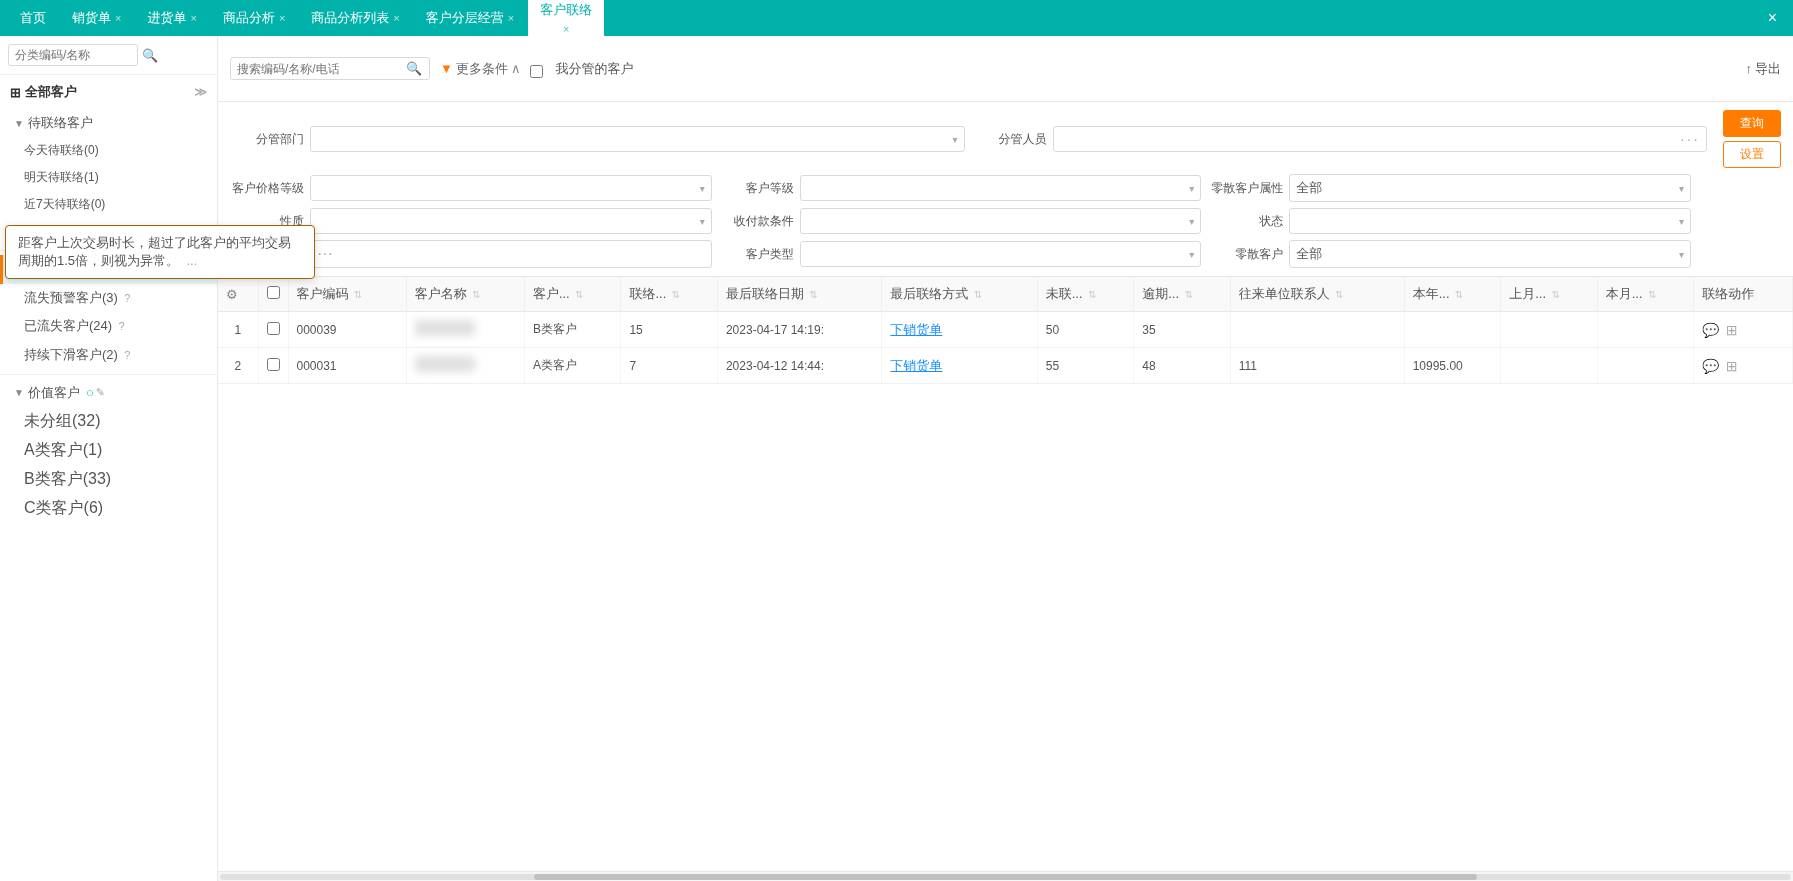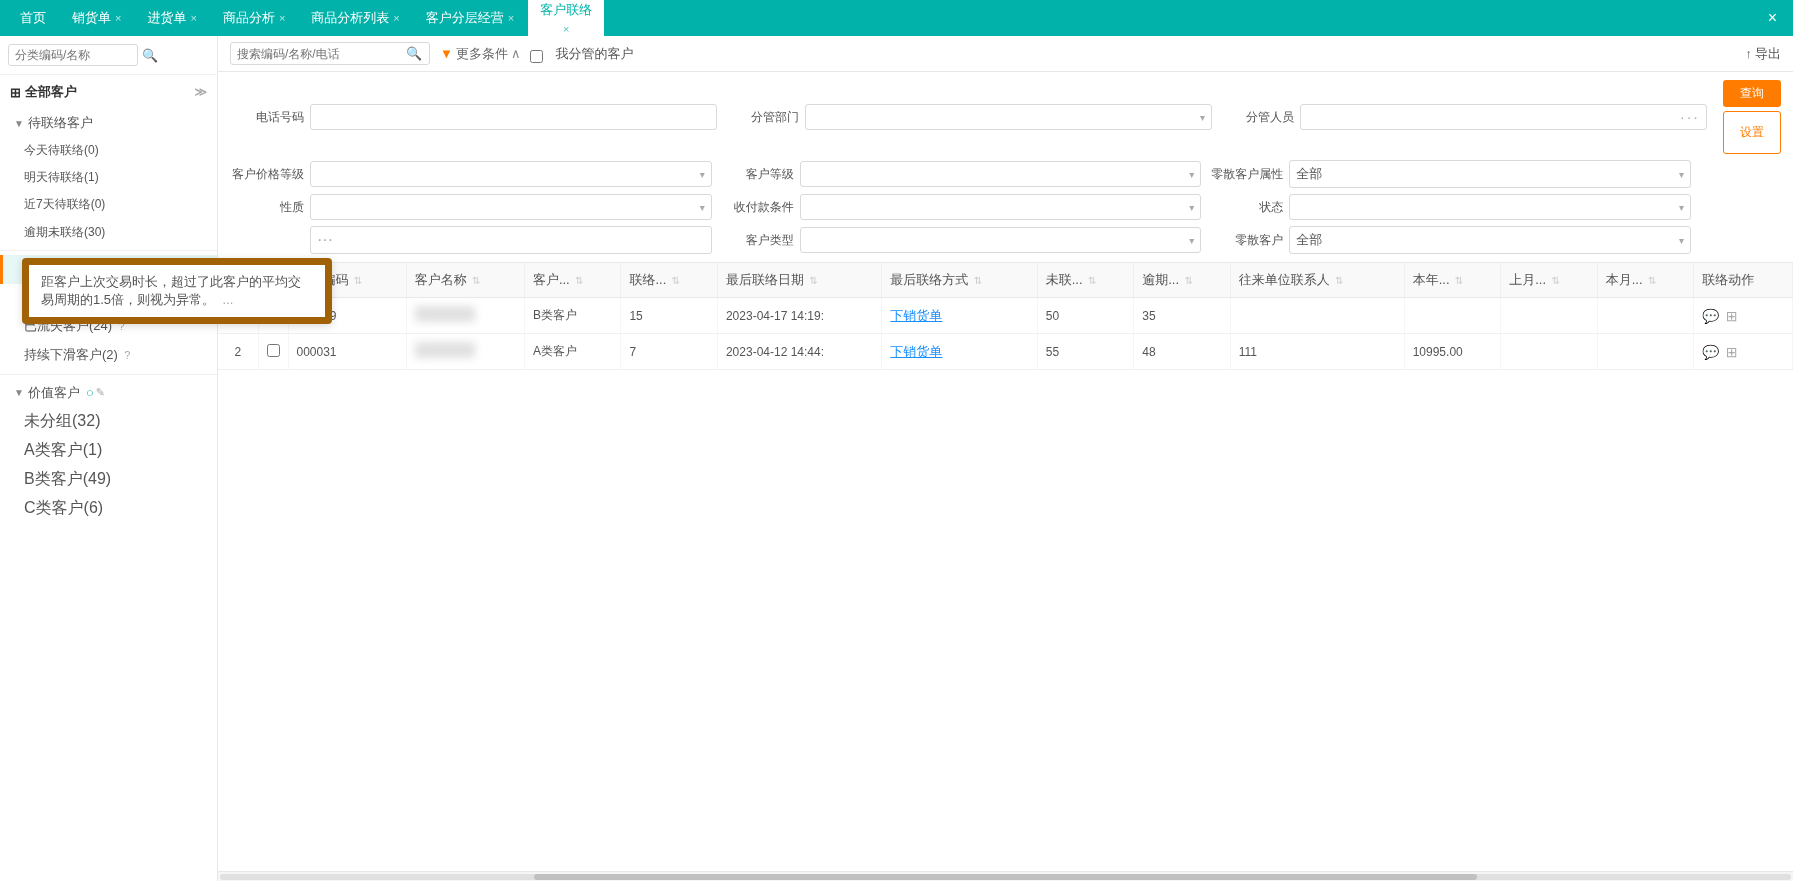--- a/index.html
+++ b/index.html
@@ -144,21 +144,21 @@
       flex: 1;
       display: flex;
       flex-direction: column;
       overflow: hidden;
     }
 
     
     .filter-bar {
       background: #fff;
       border-bottom: 1px solid #e8e8e8;
-      padding: 6px 12px;
+      padding: 21px 12px;
       display: flex;
       align-items: center;
       gap: 10px;
     }
     .filter-search {
       display: flex;
       align-items: center;
       border: 1px solid #d9d9d9;
       border-radius: 3px;
       padding: 3px 6px;
@@ -254,41 +254,40 @@
       padding: 5px 16px;
       font-size: 12px;
       cursor: pointer;
       white-space: nowrap;
     }
     .btn-settings {
       background: #fff;
       color: #ff7c00;
       border: 1px solid #ff7c00;
       border-radius: 3px;
-      padding: 12px 16px;
+      padding: 4px 16px;
       font-size: 12px;
       cursor: pointer;
       white-space: nowrap;
     }
 
     
     .tooltip-box {
       position: absolute;
       top: 225px;
-      left: 22px;
-      background: #fff;
-      border: 7px solid #a16207;
+      left: 5px;
+      background: #fff;
+      border: 1px solid #a16207;
       border-radius: 4px;
       padding: 8px 12px;
       font-size: 12px;
       color: #555;
       max-width: 310px;
       box-shadow: 0 2px 8px rgba(0,0,0,0.15);
       z-index: 100;
-      margin-top: 33px;
     }
     .tooltip-box .tooltip-dots {
       color: #aaa;
       margin-left: 4px;
     }
 
     
     .table-area {
       flex: 1;
       overflow: auto;
@@ -484,21 +483,21 @@
     <div class="sidebar-divider"></div>
 
     <div class="sidebar-value-group">
       <span class="arrow">▼</span>
       <span>价值客户</span>
       <span style="margin-left:6px;color:#00b2a9;cursor:pointer;">○</span>
       <span style="margin-left:2px;color:#aaa;cursor:pointer;font-size:11px;">✎</span>
     </div>
     <div class="sidebar-value-item">未分组(32)</div>
     <div class="sidebar-value-item">A类客户(1)</div>
-    <div class="sidebar-value-item">B类客户(49)</div>
+    <div class="sidebar-value-item">B类客户(33)</div>
     <div class="sidebar-value-item">C类客户(6)</div>
   </div>
 
   <div class="content">
 
     <div class="filter-bar">
       <div class="filter-search">
         <input type="text" style="border: none; outline: none; font-size: 12px; flex: 1 1 0%;" placeholder="搜索编码/名称/电话">
         <span style="color:#aaa;">🔍</span>
       </div>
@@ -513,25 +512,20 @@
       </div>
       <div class="export-btn">
         <span>↑</span>
         <span>导出</span>
       </div>
     </div>
 
     <div class="filter-panel">
 
       <div class="filter-row">
-        <div class="filter-field">
-          <span class="filter-label">电话号码</span>
-          <div class="filter-input" style="flex:1;">
-          </div>
-        </div>
         <div class="filter-field">
           <span class="filter-label">分管部门</span>
           <div class="filter-input" style="flex:1;">
             <span></span>
             <span class="arrow-down">▾</span>
           </div>
         </div>
         <div class="filter-field">
           <span class="filter-label">分管人员</span>
           <div class="filter-input" style="flex:1;">

